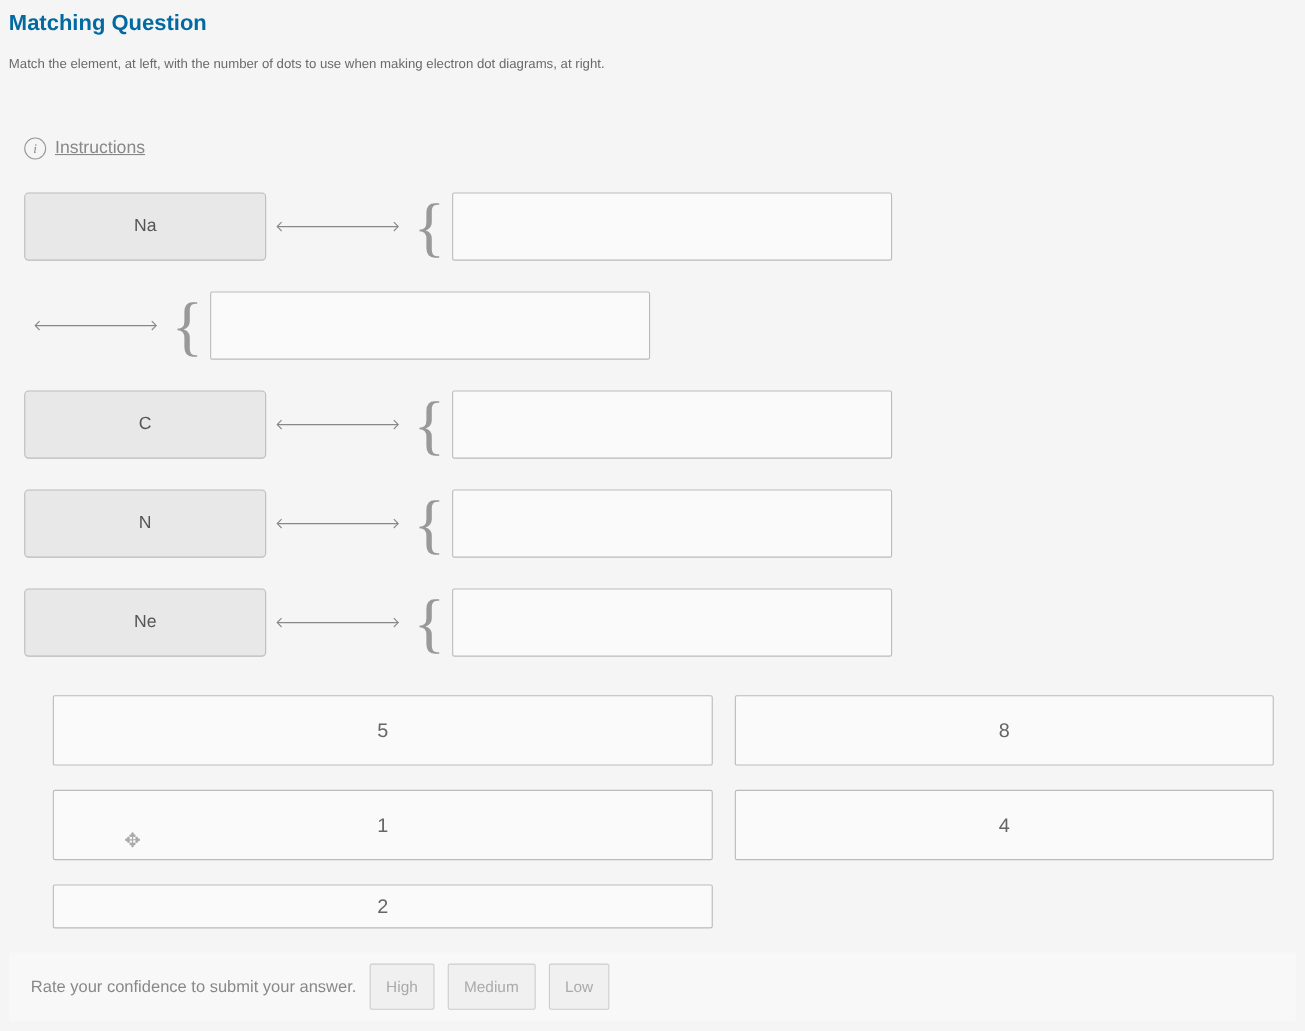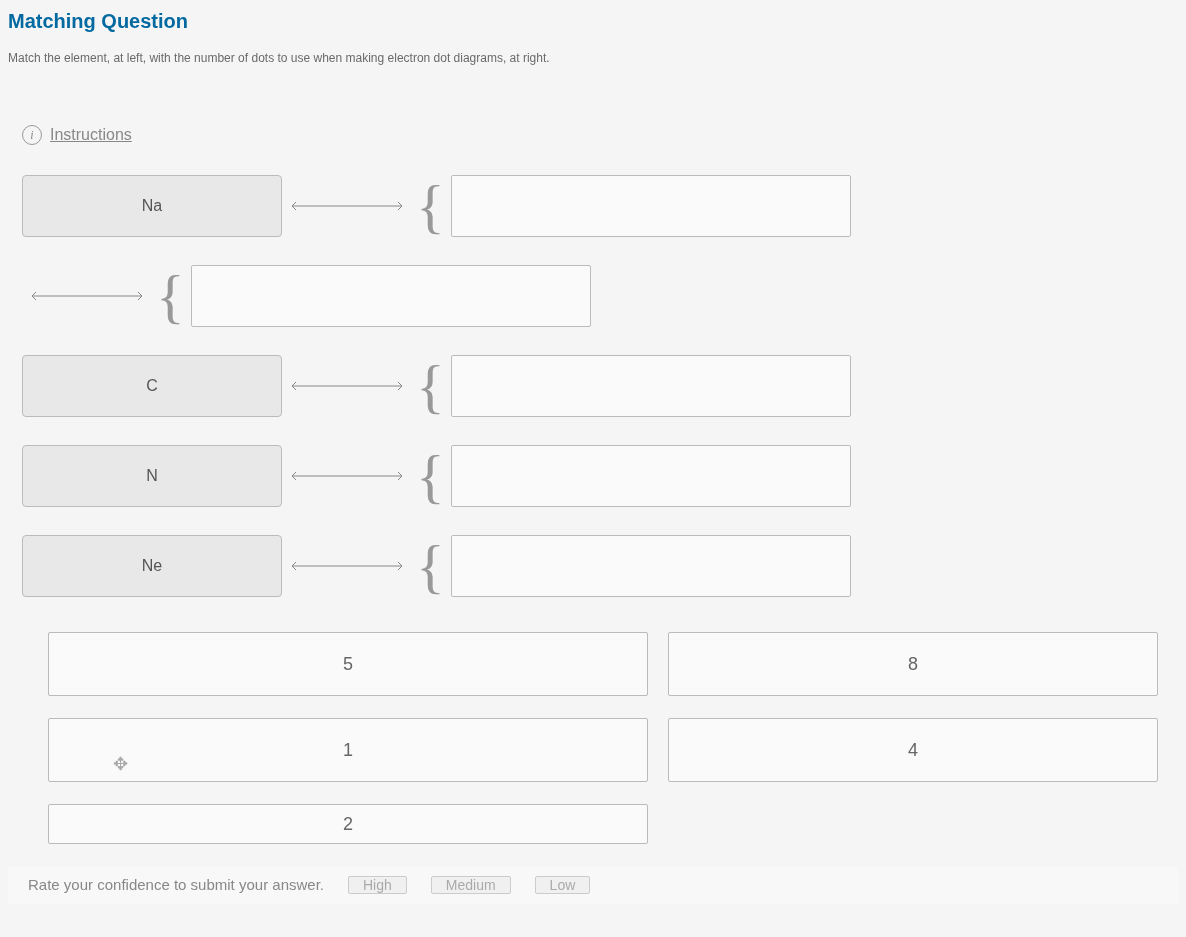--- a/index.html
+++ b/index.html
@@ -54,21 +54,21 @@
     .matching-area {
       margin-left: 14px;
     }
     .match-row {
       display: flex;
       align-items: center;
       margin-bottom: 28px;
       gap: 0;
     }
     .element-box {
-      width: 260px;
+      width: 220px;
       height: 62px;
       background: #e8e8e8;
       border: 1px solid #bbb;
       border-radius: 4px;
       display: flex;
       align-items: center;
       justify-content: center;
       font-size: 16px;
       color: #555;
     }
@@ -133,27 +133,28 @@
     .option-box.half-cut {
       width: 490px;
     }
     .option-row-3 .option-box {
       width: 600px;
     }
     .footer-bar {
       margin-top: 10px;
       padding: 10px 20px;
       display: flex;
-      gap: 24px;
+      align-items: center;
+      gap: 12px;
       color: #888;
       font-size: 15px;
       background: rgba(250,250,250,0.6);
     }
     .conf-btn {
-      padding: 0 14px;
+      padding: 12px 14px;
       border: 1px solid #ccc;
       background: #f0f0f0;
       color: #aaa;
       font-size: 14px;
       border-radius: 2px;
     }
   </style>
 </head>
 <body>
 

